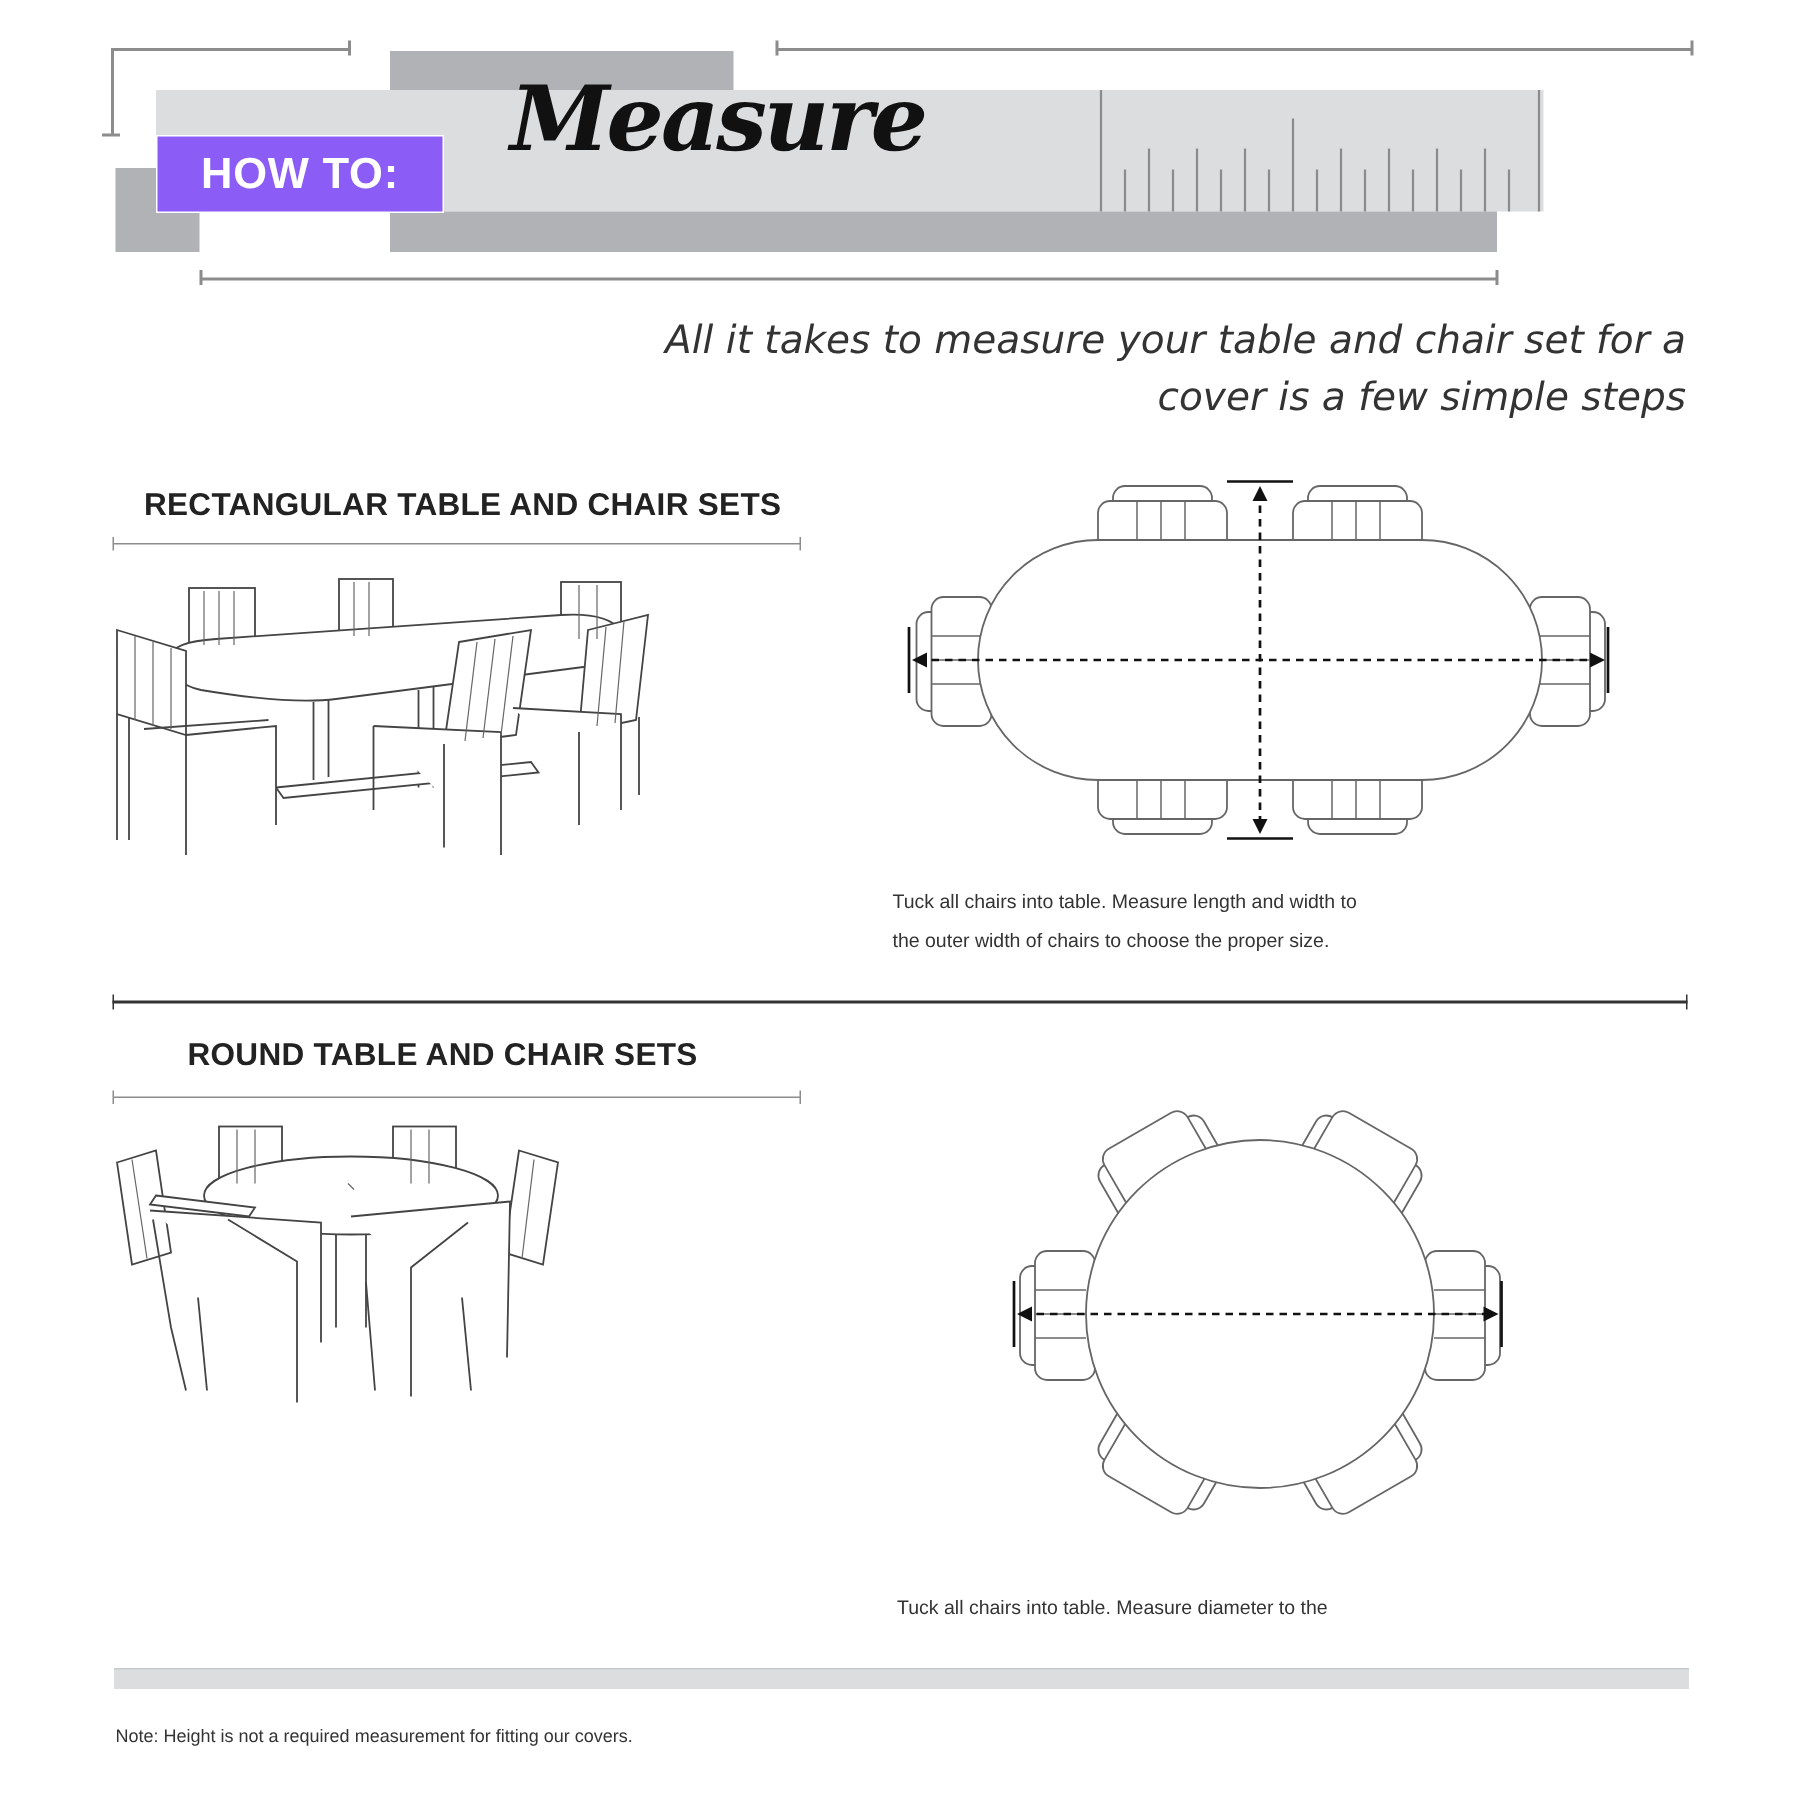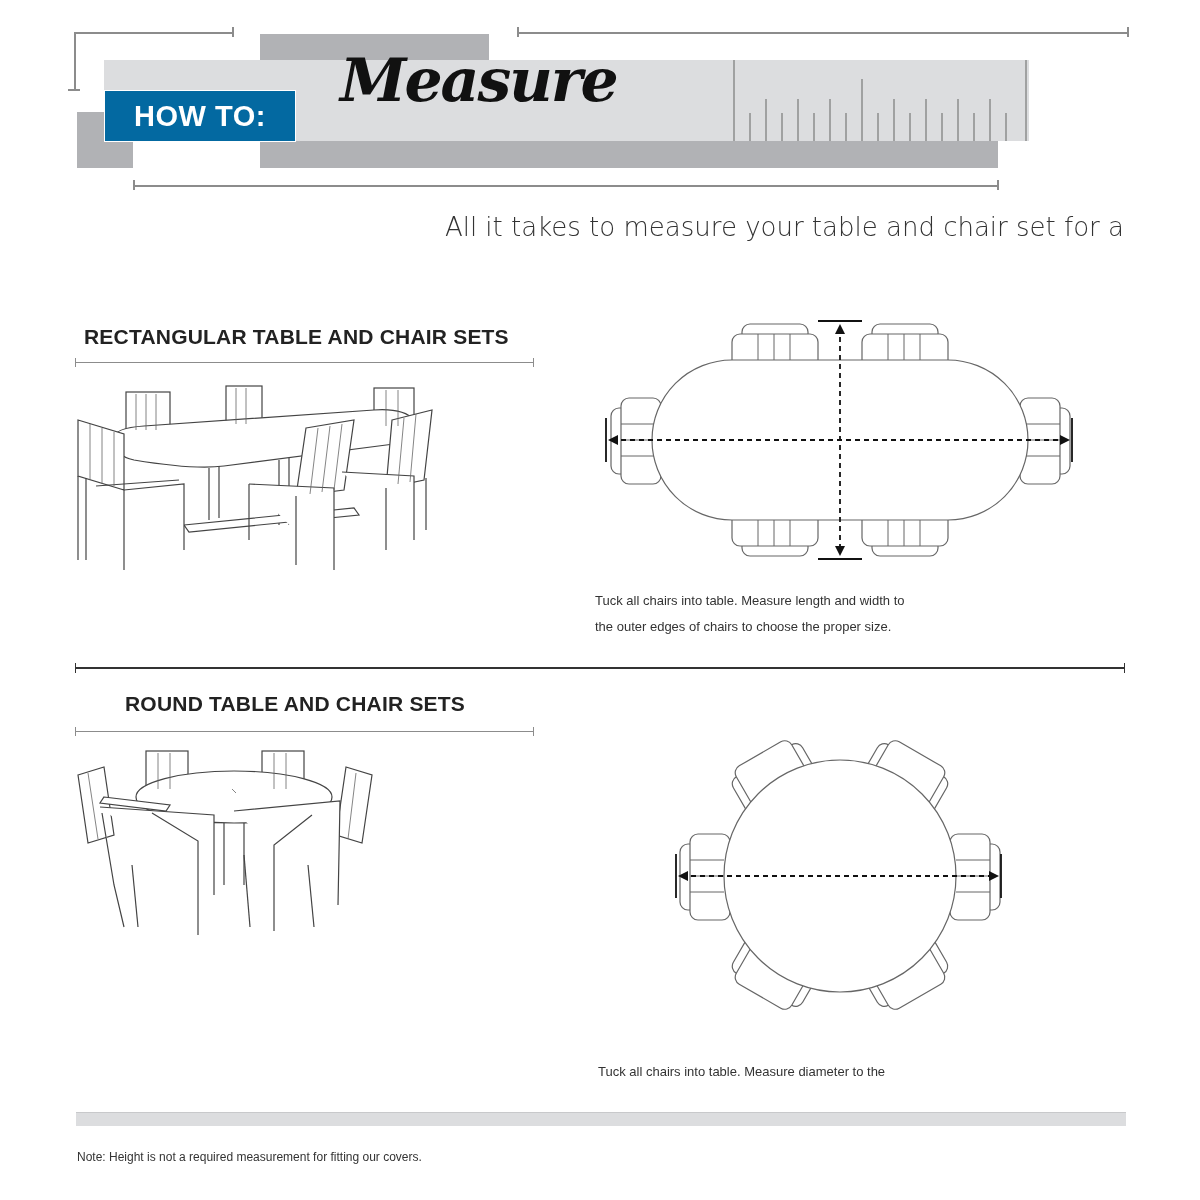--- a/index.html
+++ b/index.html
@@ -2,23 +2,23 @@
 <html><head>
 <meta charset="utf-8">
 <style>
   html,body{margin:0;padding:0;background:#fff;}
   body{width:1200px;height:1200px;position:relative;overflow:hidden;font-family:"DejaVu Sans",sans-serif;color:#222;}
   .abs{position:absolute;}
   .hline{position:absolute;height:2px;background:#8c8c8c;}
   .vtick{position:absolute;width:2px;background:#8c8c8c;}
   .gray-dark{background:#b1b2b5;}
   .gray-light{background:#dcdddf;}
-  #howto{position:absolute;left:104px;top:90px;width:190px;height:50px;background:#0369a1;border:1px solid #fff;display:flex;align-items:center;justify-content:center;color:#fff;font-family:"Liberation Sans",sans-serif;font-weight:bold;font-size:29px;letter-spacing:0.5px;}
+  #howto{position:absolute;left:104px;top:90px;width:190px;height:50px;background:#8b5cf6;border:1px solid #fff;display:flex;align-items:center;justify-content:center;color:#fff;font-family:"Liberation Sans",sans-serif;font-weight:bold;font-size:29px;letter-spacing:0.5px;}
   #measure{position:absolute;left:340px;top:50px;font-family:"DejaVu Serif",serif;font-style:italic;font-weight:bold;font-size:60px;color:#111;letter-spacing:-2px;line-height:1;}
-  #intro{position:absolute;right:76px;top:208px;width:760px;text-align:right;font-family:"DejaVu Sans",sans-serif;font-size:26px;line-height:38px;color:#333;font-weight:300;}
+  #intro{position:absolute;right:76px;top:208px;width:760px;text-align:right;font-family:"DejaVu Sans",sans-serif;font-size:26px;line-height:38px;color:#333;font-weight:300;font-style:italic;}
   .section-title{position:absolute;font-family:"Liberation Sans",sans-serif;font-weight:bold;font-size:21px;color:#222;letter-spacing:0.2px;}
   .caption{position:absolute;font-family:"Liberation Sans",sans-serif;font-size:13px;line-height:26px;color:#333;}
   #note{position:absolute;left:77px;top:1150px;font-family:"Liberation Sans",sans-serif;font-size:12px;color:#333;}
   svg{position:absolute;overflow:visible;}
 </style>
 </head>
 <body>
 
 <div>
 
@@ -63,24 +63,25 @@
   <div id="howto">HOW TO:</div>
   <div id="measure">Measure</div>
 
   <div class="hline" style="left:134px;top:185px;width:864px;"></div>
   <div class="vtick" style="left:133px;top:180px;height:10px;"></div>
   <div class="vtick" style="left:997px;top:180px;height:10px;"></div>
 </div>
 
 <div id="intro">
   <div>All it takes to measure your table and chair set for a</div>
+  <div>cover is a few simple steps</div>
 </div>
 
 <div>
-  <div class="section-title" style="left:84px;top:325px;">RECTANGULAR TABLE AND CHAIR SETS</div>
+  <div class="section-title" style="left:96px;top:325px;">RECTANGULAR TABLE AND CHAIR SETS</div>
   <div class="hline" style="left:76px;top:362px;width:458px;height:1px;"></div>
   <div class="vtick" style="left:75px;top:358px;height:9px;width:1px;"></div>
   <div class="vtick" style="left:533px;top:358px;height:9px;width:1px;"></div>
 
   <svg width="380" height="200" style="left:74px;top:380px;">
     <g fill="#fff" stroke="#444" stroke-width="1.2">
 
       <rect x="52" y="12" width="44" height="40"></rect>
       <rect x="152" y="6" width="36" height="40"></rect>
       <rect x="300" y="8" width="40" height="40"></rect>
@@ -180,21 +181,21 @@
     <g fill="#111">
       <polygon points="18,130 28,125 28,135"></polygon>
       <polygon points="480,130 470,125 470,135"></polygon>
       <polygon points="250,14 245,24 255,24"></polygon>
       <polygon points="250,246 245,236 255,236"></polygon>
     </g>
   </svg>
 
   <div class="caption" style="left:595px;top:588px;">
     <div>Tuck all chairs into table. Measure length and width to</div>
-    <div>the outer edges of chairs to choose the proper size.</div>
+    <div>the outer width of chairs to choose the proper size.</div>
   </div>
 </div>
 
 <div class="abs" style="left:75px;top:667px;width:1050px;height:2px;background:#333;"></div>
 <div class="abs" style="left:75px;top:663px;width:1px;height:10px;background:#333;"></div>
 <div class="abs" style="left:1124px;top:663px;width:1px;height:10px;background:#333;"></div>
 
 <div>
   <div class="section-title" style="left:125px;top:692px;">ROUND TABLE AND CHAIR SETS</div>
   <div class="hline" style="left:76px;top:731px;width:458px;height:1px;"></div>

